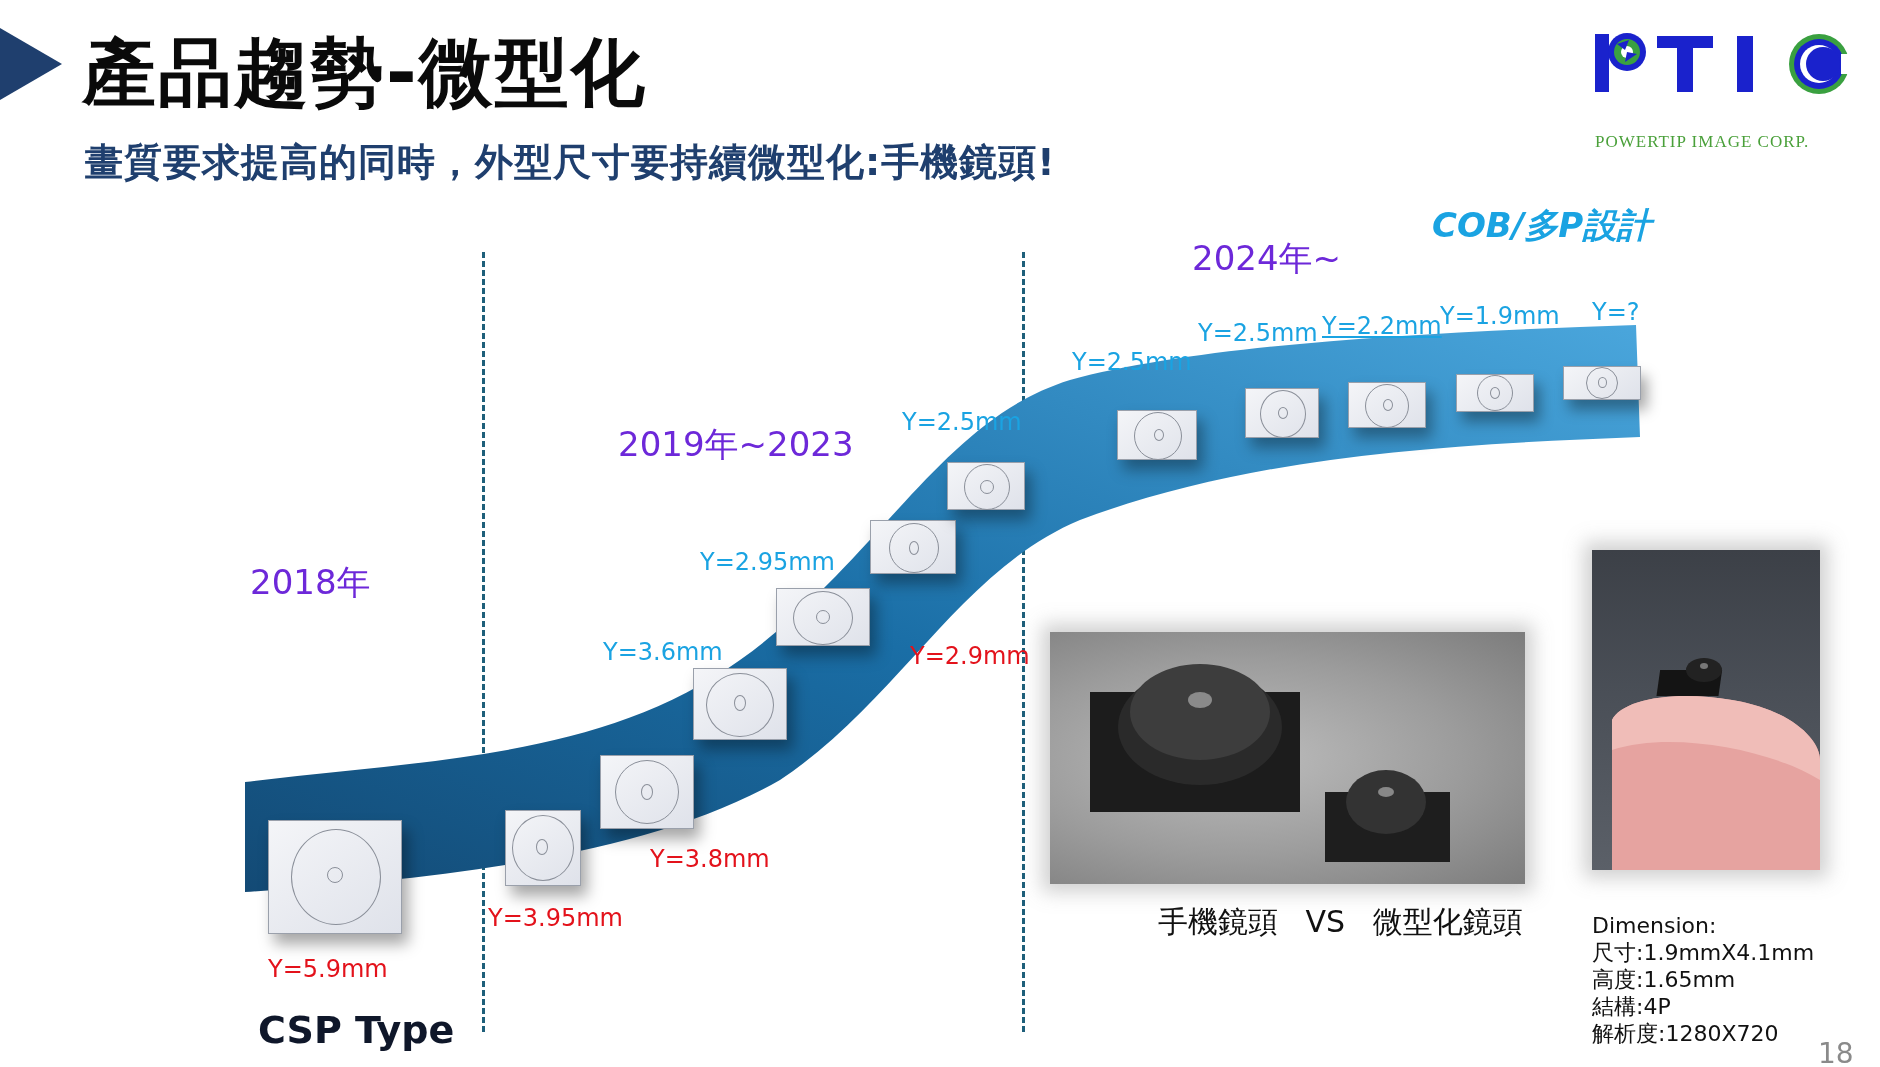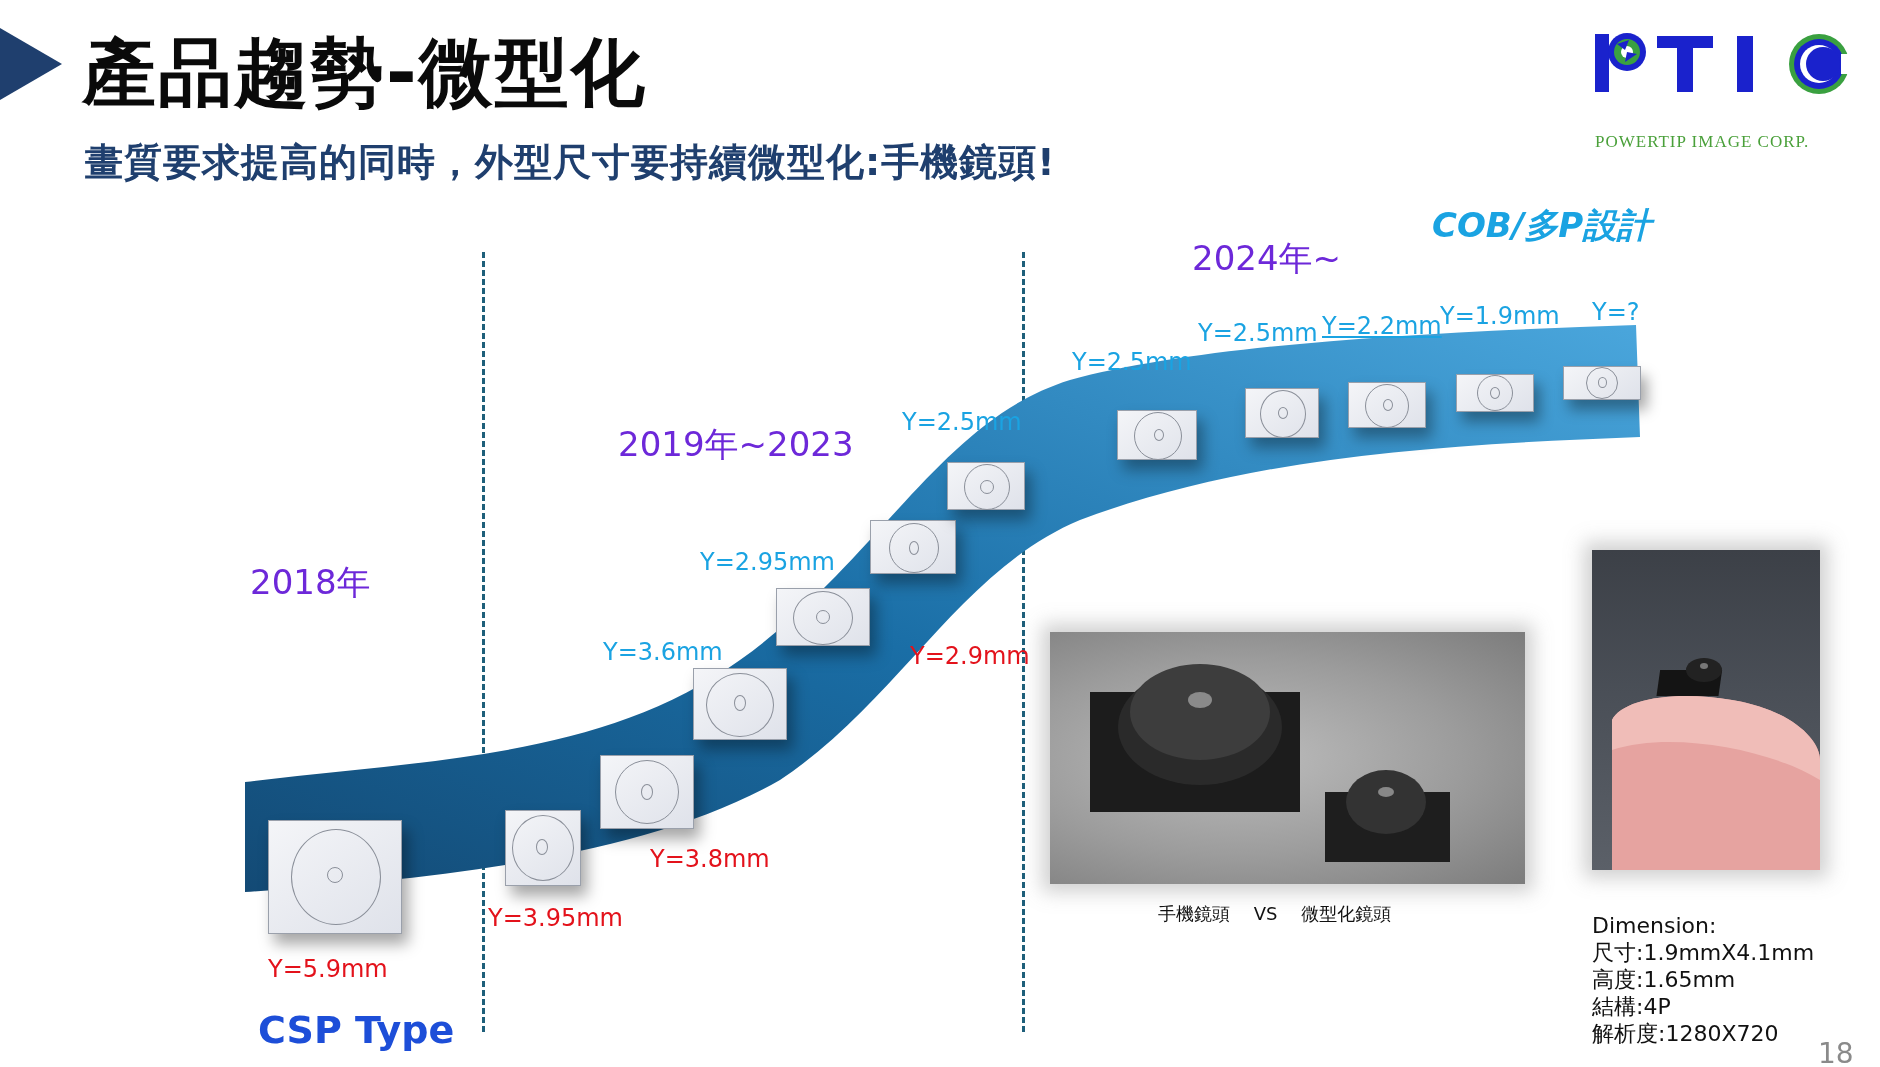--- a/index.html
+++ b/index.html
@@ -8,29 +8,29 @@
   .title-arrow{left:0;top:28px;width:0;height:0;border-top:36px solid transparent;border-bottom:36px solid transparent;border-left:62px solid #1f3f6e;}
   .title{left:82px;top:30px;font-size:74px;font-weight:bold;color:#0a0a0a;letter-spacing:2px;line-height:84px;white-space:nowrap;}
   .subtitle{left:85px;top:138px;font-size:38px;font-weight:bold;color:#1f3f6e;line-height:48px;white-space:nowrap;letter-spacing:1px;}
   .logo{left:1595px;top:32px;width:270px;height:90px;}
   .logo-letters{position:absolute;left:0;top:0;width:262px;height:62px;}
   .logo-sub{position:absolute;left:0;top:64px;font-family:"Liberation Serif","DejaVu Serif",serif;font-size:17px;color:#4aa03a;letter-spacing:1px;white-space:nowrap;margin-top:36px;}
   .year{font-size:34px;color:#6d28d9;white-space:nowrap;line-height:40px;}
   .lbl-blue{color:#1aa3e2;font-size:24px;white-space:nowrap;line-height:28px;}
   .lbl-red{color:#e3121b;font-size:24px;white-space:nowrap;line-height:28px;}
   .cob{left:1432px;top:203px;font-size:34px;font-weight:bold;color:#1aa3e2;white-space:nowrap;font-style:italic;}
-  .csp{left:258px;top:1008px;font-size:38px;color:#1d4ed8;white-space:nowrap;font-weight:bold;}
+  .csp{left:258px;top:1008px;font-size:38px;color:#0f172a;white-space:nowrap;font-weight:bold;}
   .dash{width:0;border-left:3px dashed #1e5f7a;}
   .module{background:linear-gradient(145deg,#f4f5f8,#dfe2ea);border:1px solid #9aa0ab;box-shadow:6px 10px 14px rgba(0,0,0,0.35);}
   .module .ring{position:absolute;border:1.5px solid #8a8f99;border-radius:50%;}
   .module .dot{position:absolute;border:1.5px solid #8a8f99;border-radius:50%;}
   .photo{overflow:hidden;box-shadow:0 0 18px 8px rgba(120,120,120,0.35);}
   .photo1{left:1050px;top:632px;width:475px;height:252px;background:radial-gradient(ellipse at 40% 50%,#bdbdbd 0%,#9c9c9c 55%,#7c7c7c 100%);}
   .photo2{left:1592px;top:550px;width:228px;height:320px;background:linear-gradient(180deg,#3c4047 0%,#4a4f57 45%,#5b6068 100%);}
-  .caption{left:1158px;top:902px;font-size:18px;color:#111;white-space:nowrap;word-spacing:18px;}
+  .caption{left:1158px;top:902px;font-size:30px;color:#111;white-space:nowrap;word-spacing:18px;}
   .spec{left:1592px;top:912px;font-size:22px;color:#111;line-height:27px;}
   .page-num{left:1818px;top:1037px;font-size:28px;color:#8a8a8a;}
 </style>
 </head>
 <body>
 
 <div class="abs title-arrow"></div>
 <div class="abs title">產品趨勢-微型化</div>
 <div class="abs subtitle">畫質要求提高的同時，外型尺寸要持續微型化:手機鏡頭!</div>
 

